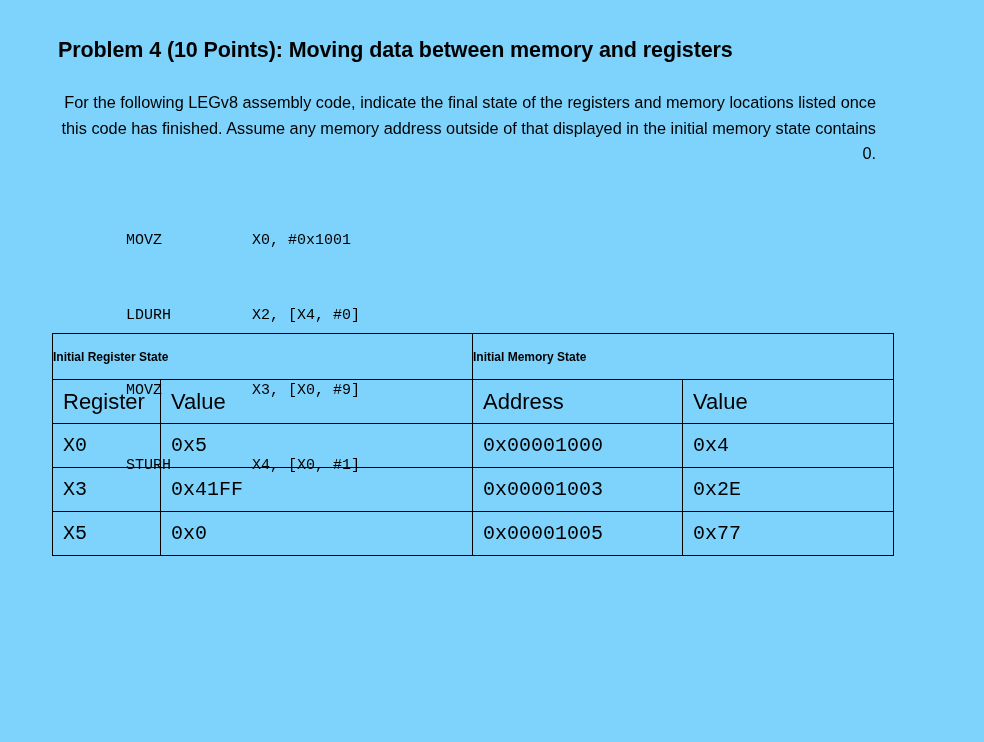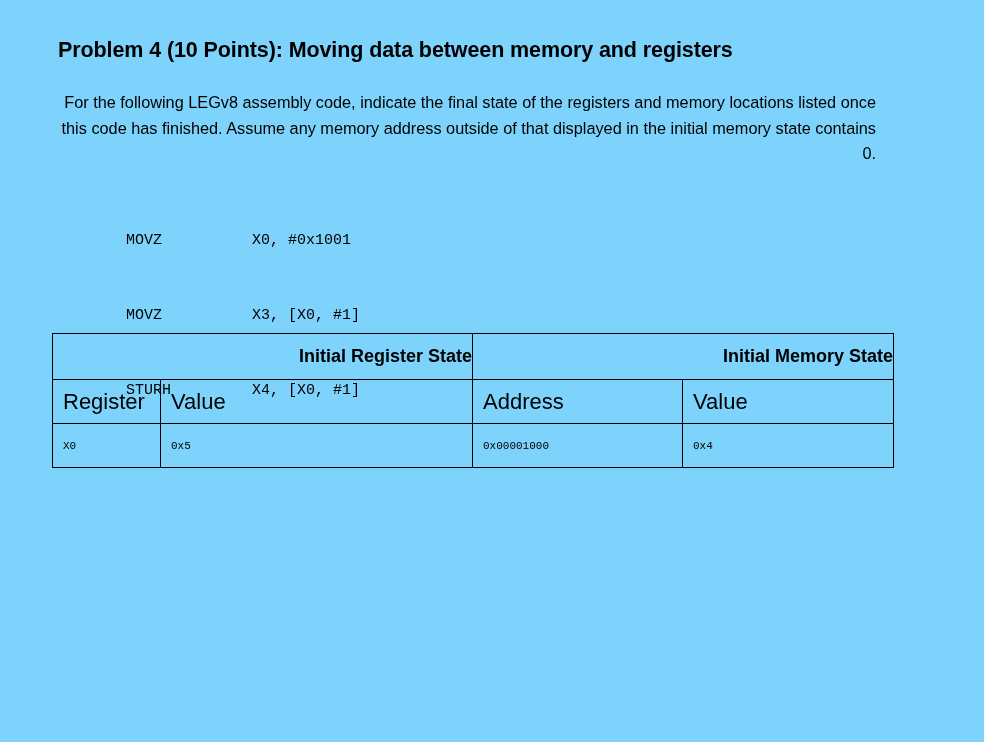--- a/index.html
+++ b/index.html
@@ -74,53 +74,54 @@
   }
   .state-table td, .state-table th {
     border: 1.5px solid #000000;
     padding: 0 0 0 10px;
     text-align: left;
     vertical-align: middle;
     font-weight: normal;
   }
   .state-table .grouphead {
     height: 45px;
-    text-align: right;
+    text-align: left;
     padding: 0;
-    font-size: 18px;
+    font-size: 12px;
     font-weight: bold;
     font-family: "Liberation Sans", sans-serif;
   }
   .state-table .colhead {
     height: 43px;
     font-size: 22px;
     font-family: "Liberation Sans", sans-serif;
   }
   .state-table .datacell {
     height: 43px;
-    font-size: 11px;
+    font-size: 20px;
     font-family: "Liberation Mono", "DejaVu Sans Mono", monospace;
   }
   .col-reg   { width: 108px; }
   .col-rval  { width: 312px; }
   .col-addr  { width: 210px; }
   .col-mval  { width: 211px; }
 </style>
 </head>
 <body>
 
 <div class="page">
 
   <h1 class="title">Problem 4 (10 Points): Moving data between memory and registers</h1>
 
   <p class="intro">For the following LEGv8 assembly code, indicate the final state of the registers and memory locations listed once this code has finished.  Assume any memory address outside of that displayed in the initial memory state contains 0.</p>
 
   <div class="code">
     <span class="code-line"><span class="code-op">MOVZ</span><span>X0, #0x1001</span></span>
-    <span class="code-line"><span class="code-op">MOVZ</span><span>X3, [X0, #1]</span></span>
+    <span class="code-line"><span class="code-op">LDURH</span><span>X2, [X4, #0]</span></span>
+    <span class="code-line"><span class="code-op">MOVZ</span><span>X3, [X0, #9]</span></span>
     <span class="code-line"><span class="code-op">STURH</span><span>X4, [X0, #1]</span></span>
   </div>
 
   <table class="state-table">
     <colgroup>
       <col class="col-reg">
         <col class="col-rval">
         <col class="col-addr">
         <col class="col-mval">
     </colgroup>
@@ -135,16 +136,28 @@
         <td class="colhead">Address</td>
         <td class="colhead">Value</td>
       </tr>
 
       <tr>
         <td class="datacell">X0</td>
         <td class="datacell">0x5</td>
         <td class="datacell">0x00001000</td>
         <td class="datacell">0x4</td>
       </tr>
+      <tr>
+        <td class="datacell">X3</td>
+        <td class="datacell">0x41FF</td>
+        <td class="datacell">0x00001003</td>
+        <td class="datacell">0x2E</td>
+      </tr>
+      <tr>
+        <td class="datacell">X5</td>
+        <td class="datacell">0x0</td>
+        <td class="datacell">0x00001005</td>
+        <td class="datacell">0x77</td>
+      </tr>
     </tbody>
   </table>
 
 </div>
 
 </body></html>

